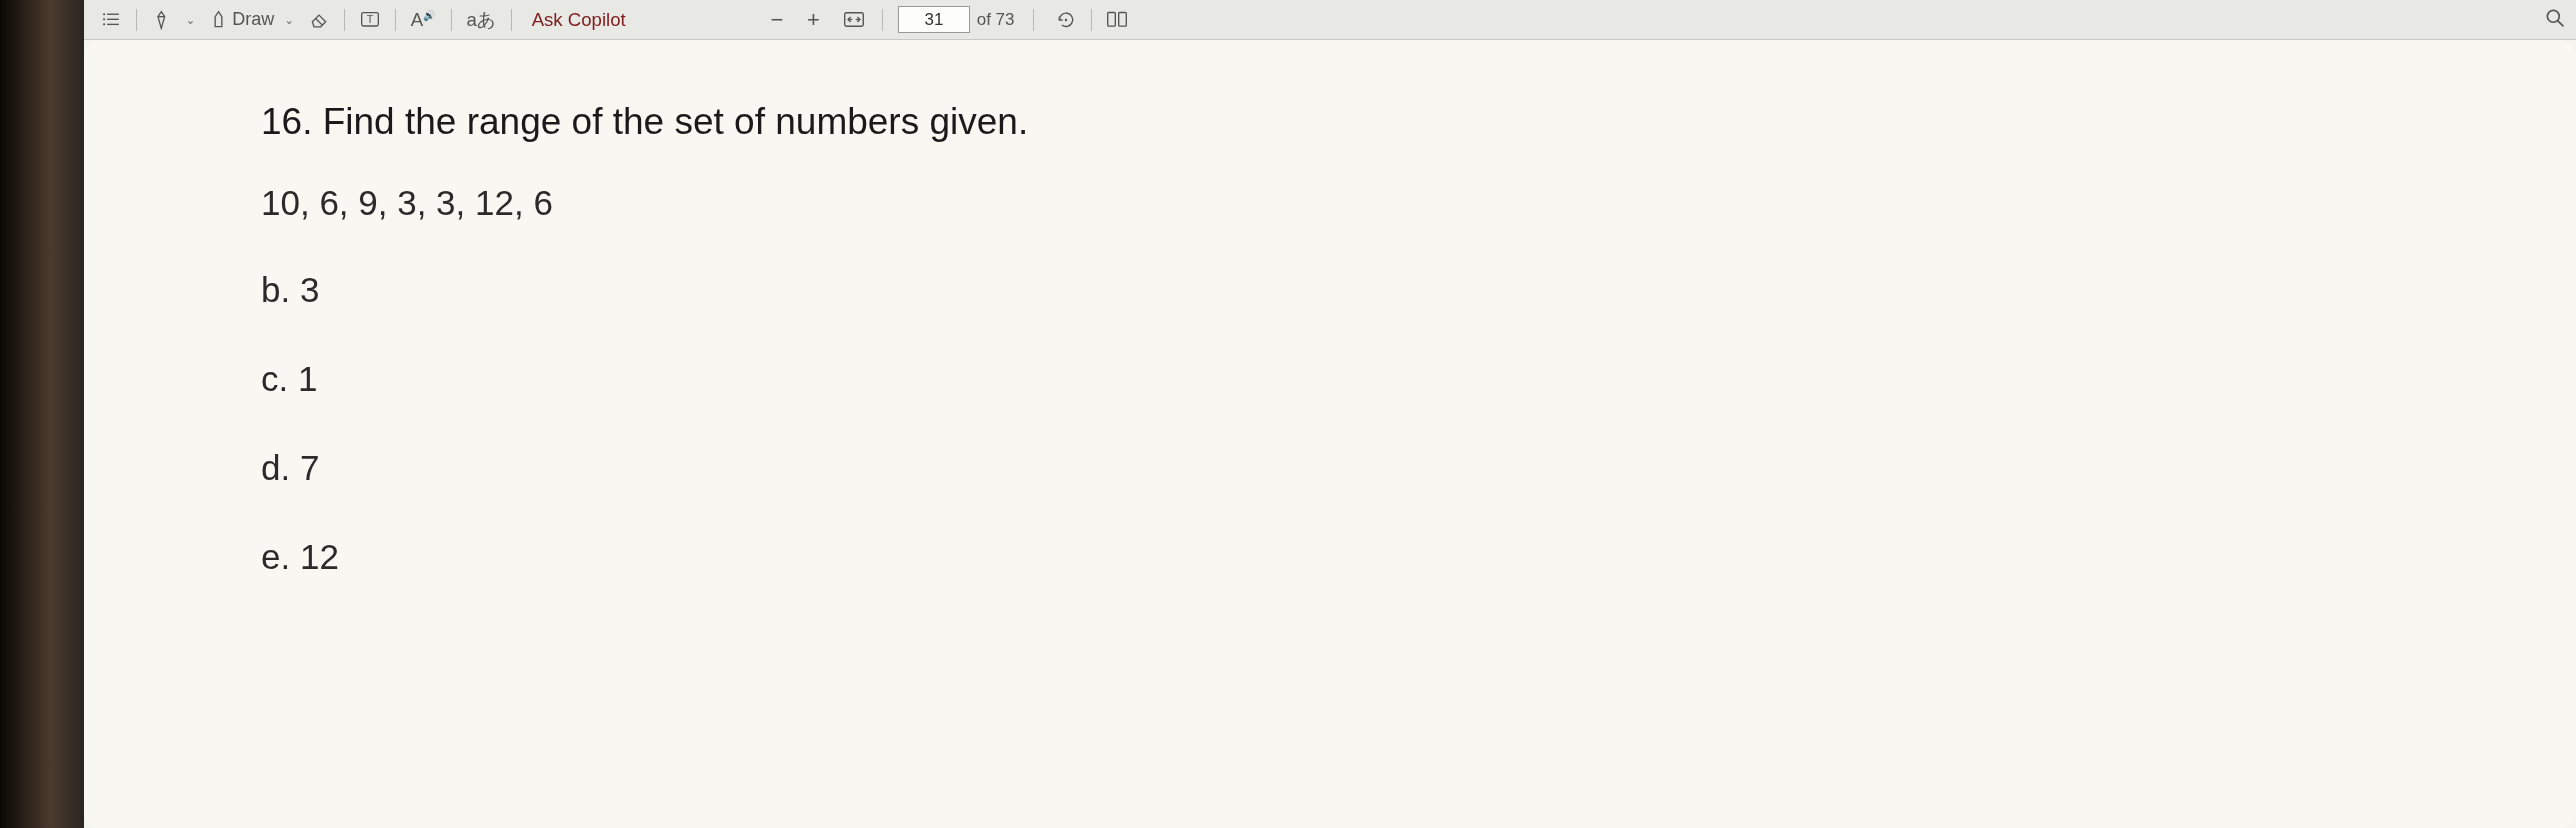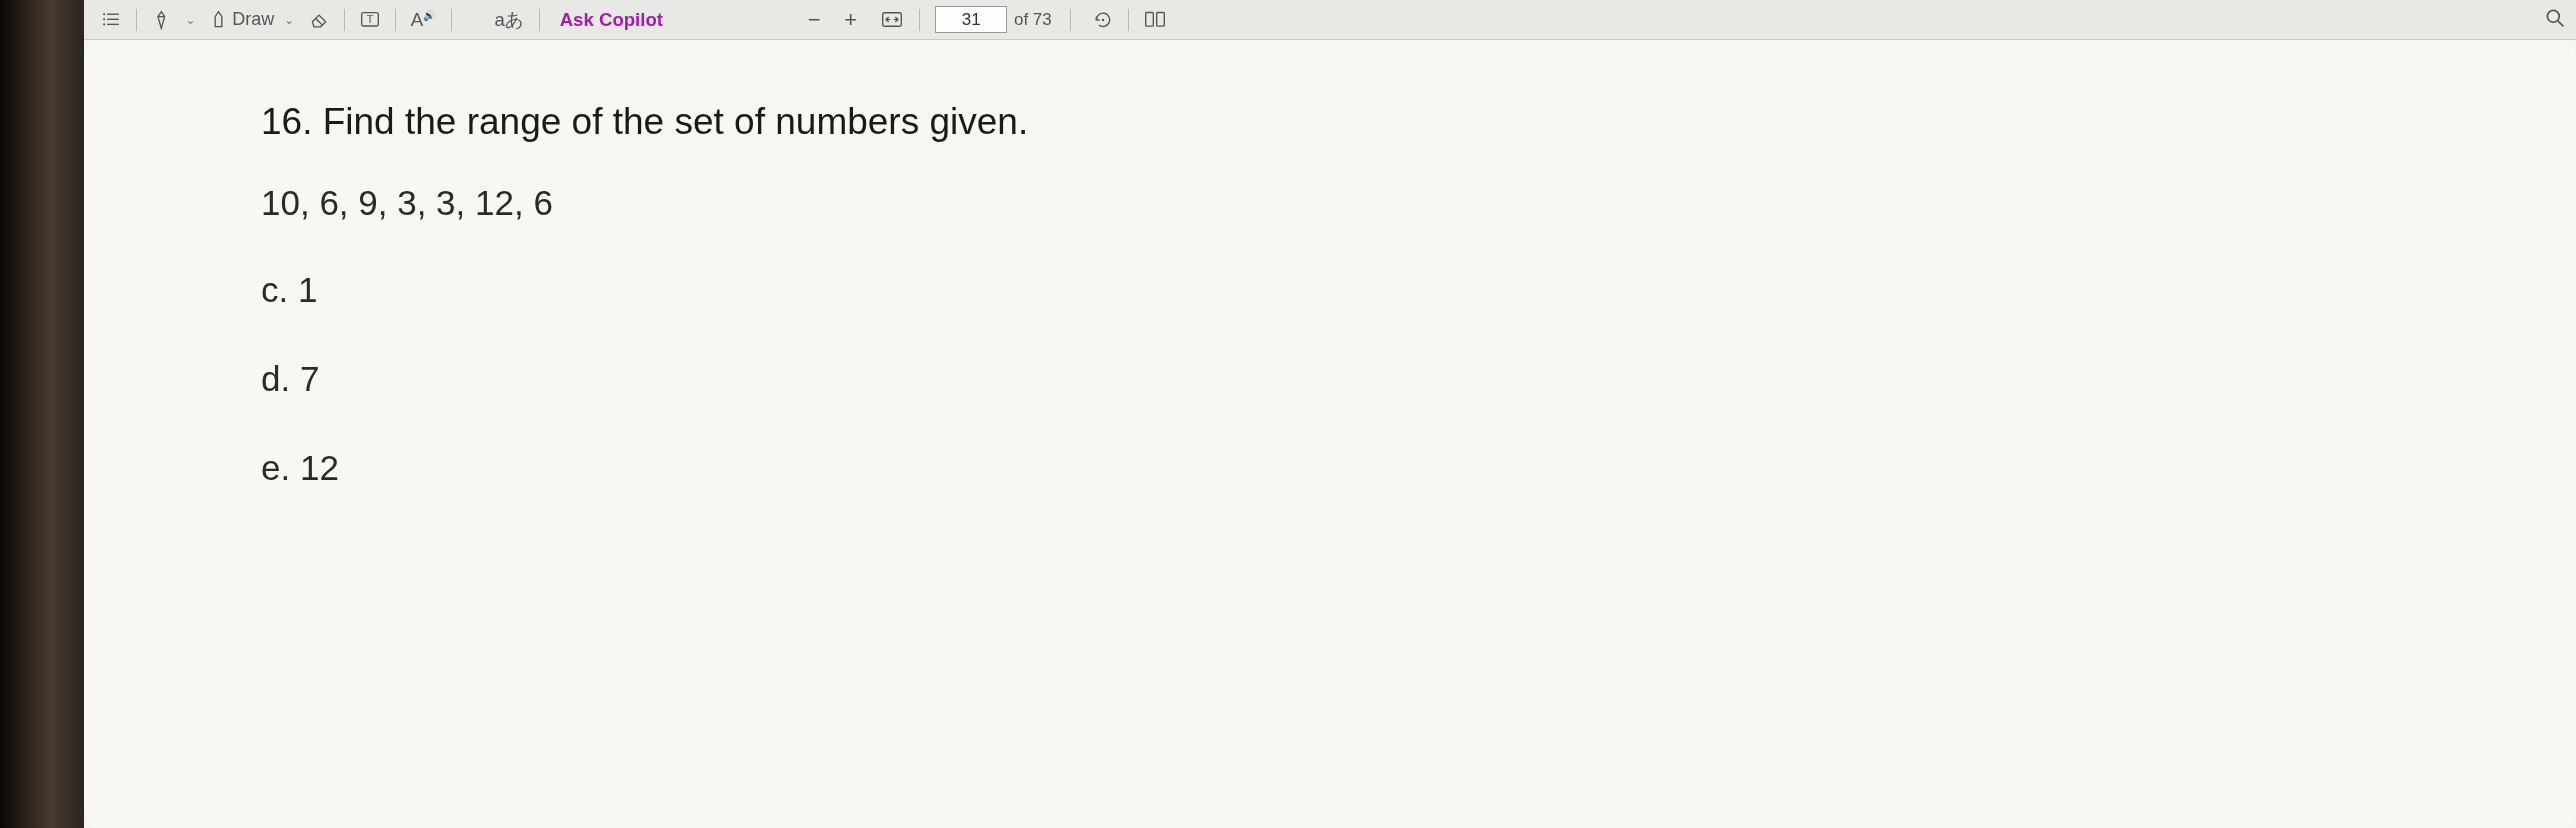--- a/index.html
+++ b/index.html
@@ -72,23 +72,22 @@
       color: #555;
       padding: 0 5px 0 3.4px;
     }
     .chevron-small {
       font-size: 11.8px;
       color: #777;
       padding: 0 5px;
     }
     .ask-copilot {
       font-size: 18.6px;
-      color: #a21caf;
+      color: #7f1d1d;
       padding: 0 15px;
-      font-weight: bold;
     }
     .zoom-group {
       display: flex;
       align-items: center;
       margin-left: 118px;
       gap: 0;
     }
     .zoom-btn {
       padding: 0 11.8px;
       font-size: 22px;
@@ -152,21 +151,20 @@
       color: #2a2a2a;
       margin-bottom: 49px;
     }
     .option:last-child {
       margin-bottom: 0;
     }
     .aa-text {
       font-size: 18.6px;
       color: #555;
       font-family: "Segoe UI", Arial, sans-serif;
-      margin-left: 28px;
     }
     .a-super {
       font-size: 18.6px;
       color: #555;
       position: relative;
     }
     .a-super sup {
       font-size: 10px;
       vertical-align: super;
     }
@@ -281,20 +279,21 @@
           <circle cx="11" cy="11" r="7"></circle>
           <line x1="16" y1="16" x2="23" y2="23"></line>
         </svg>
       </div>
 
     </div>
 
     <div class="doc-page">
       <div class="question-num">16. Find the range of the set of numbers given.</div>
       <div class="data-line">10, 6, 9, 3, 3, 12, 6</div>
+      <div class="option">b. 3</div>
       <div class="option">c. 1</div>
       <div class="option">d. 7</div>
       <div class="option">e. 12</div>
     </div>
 
   </div>
 </div>
 
 
 </body></html>

